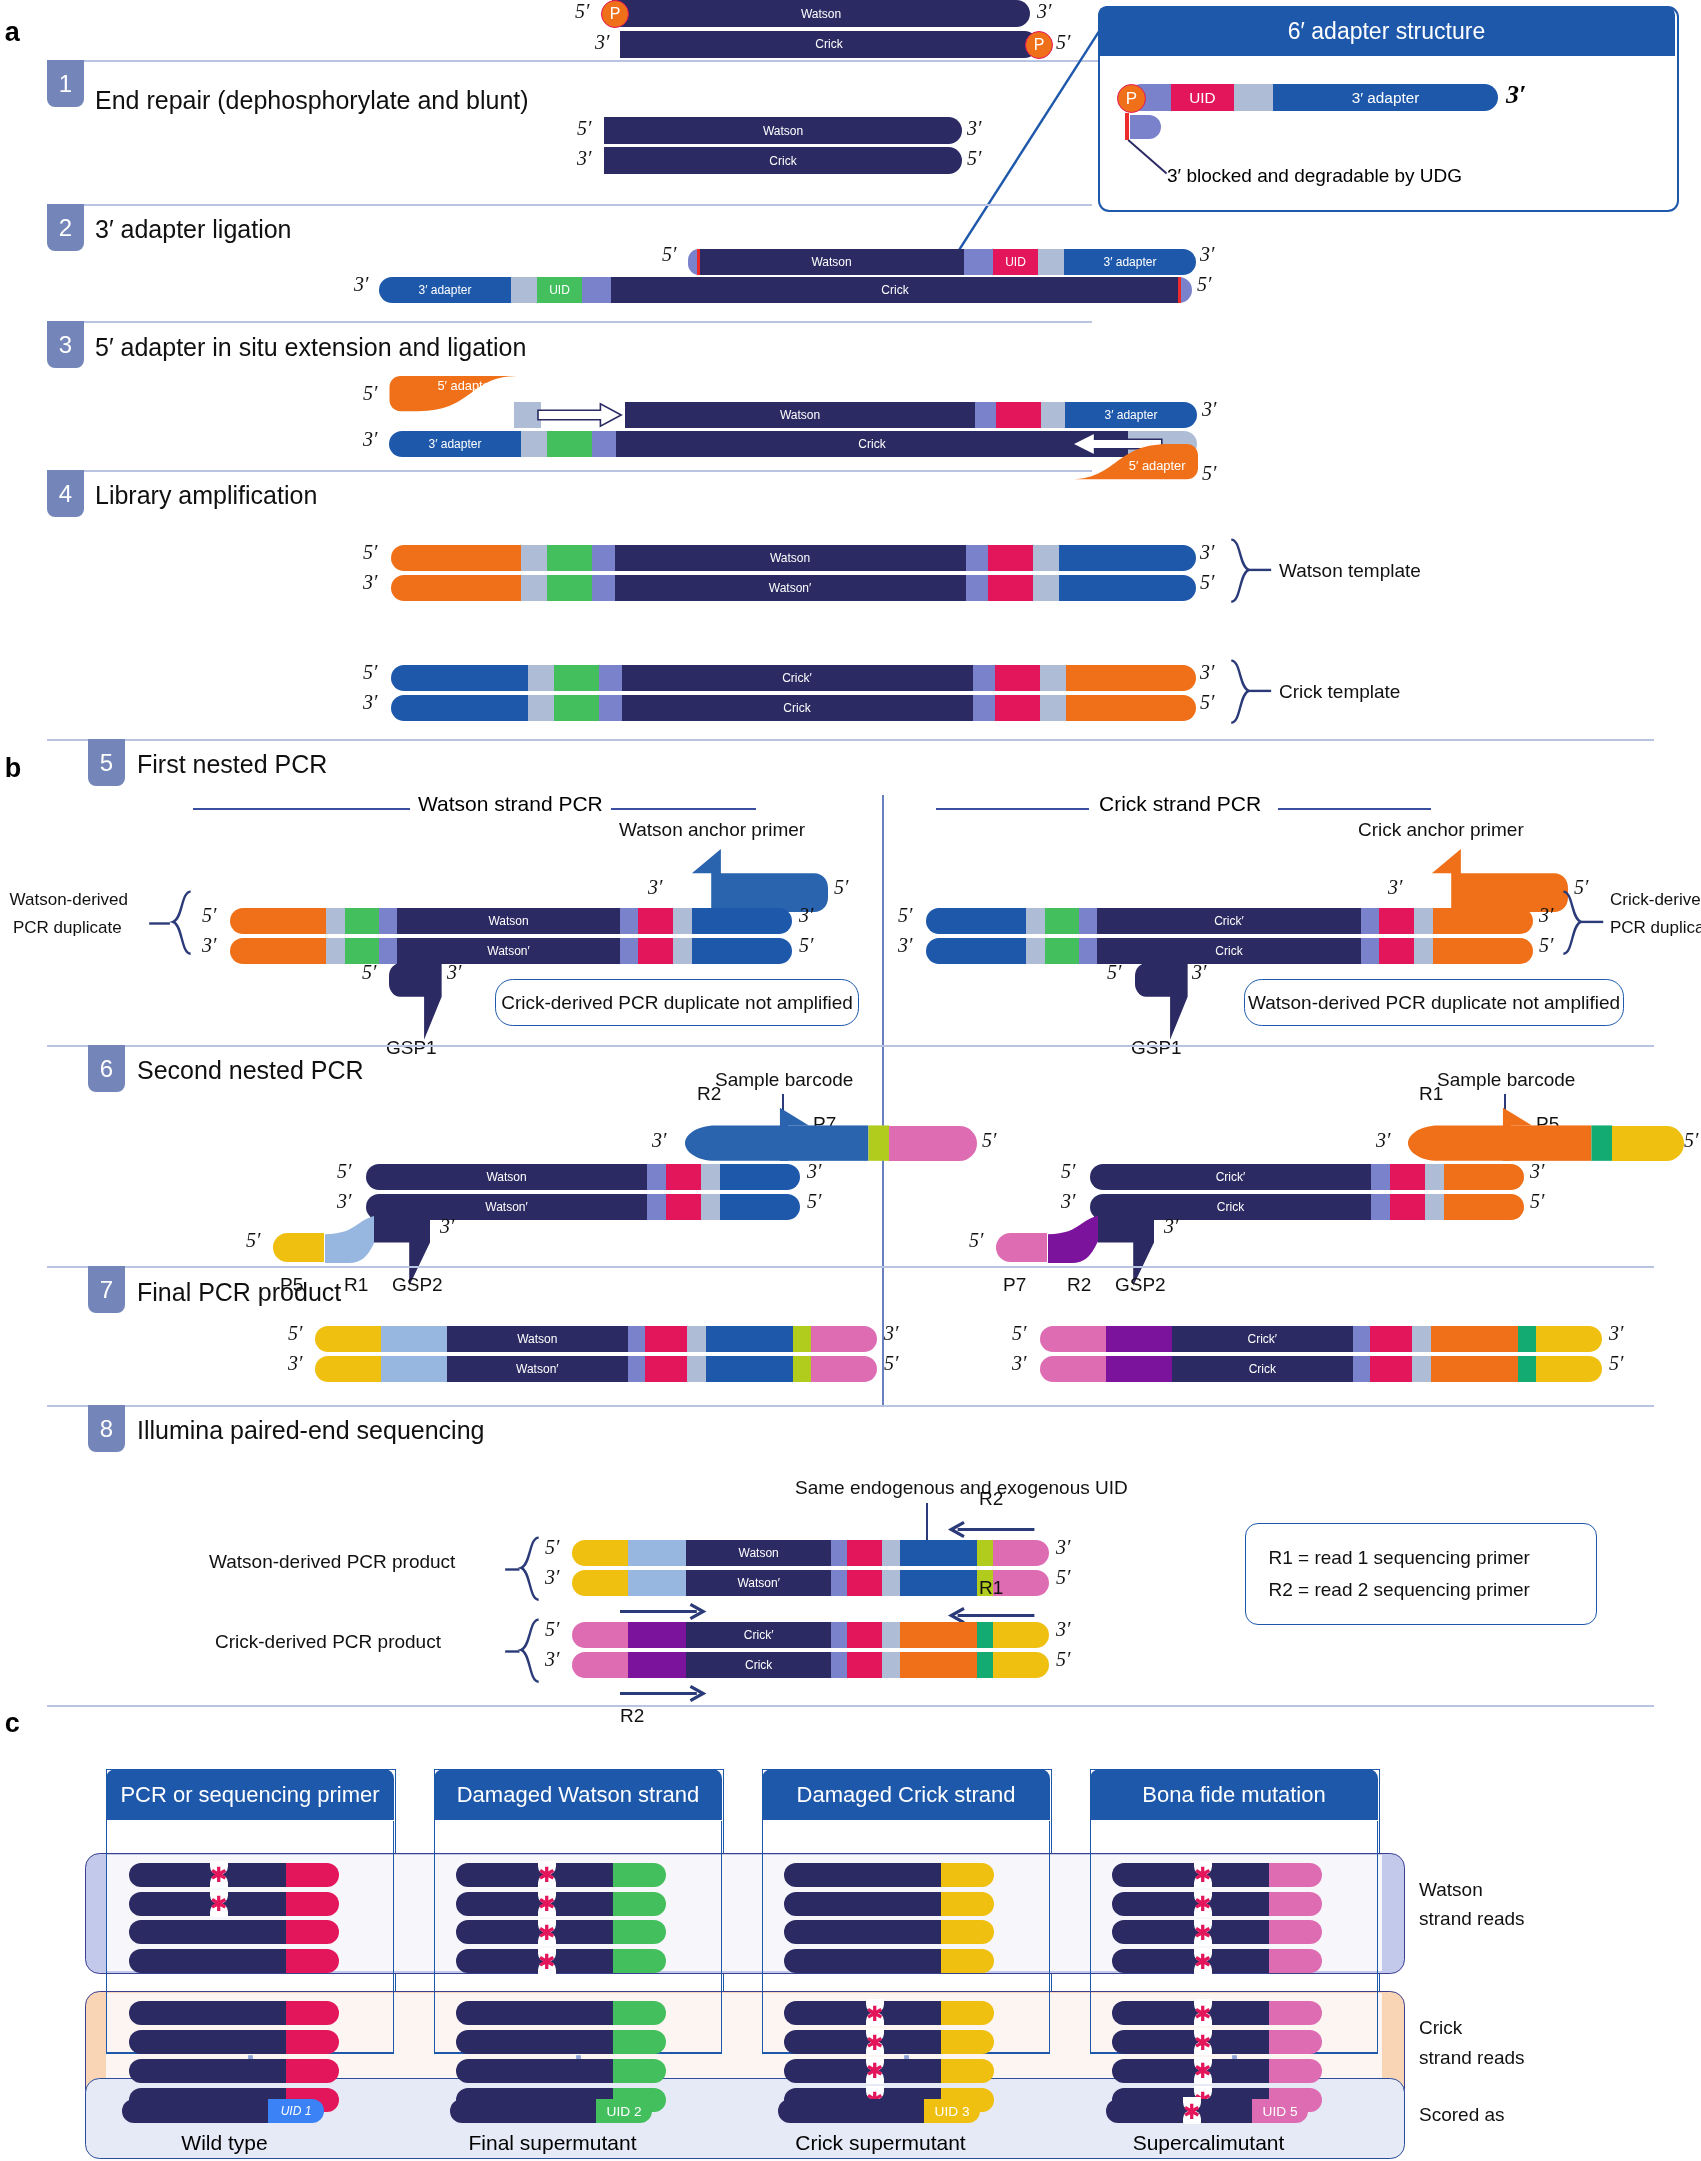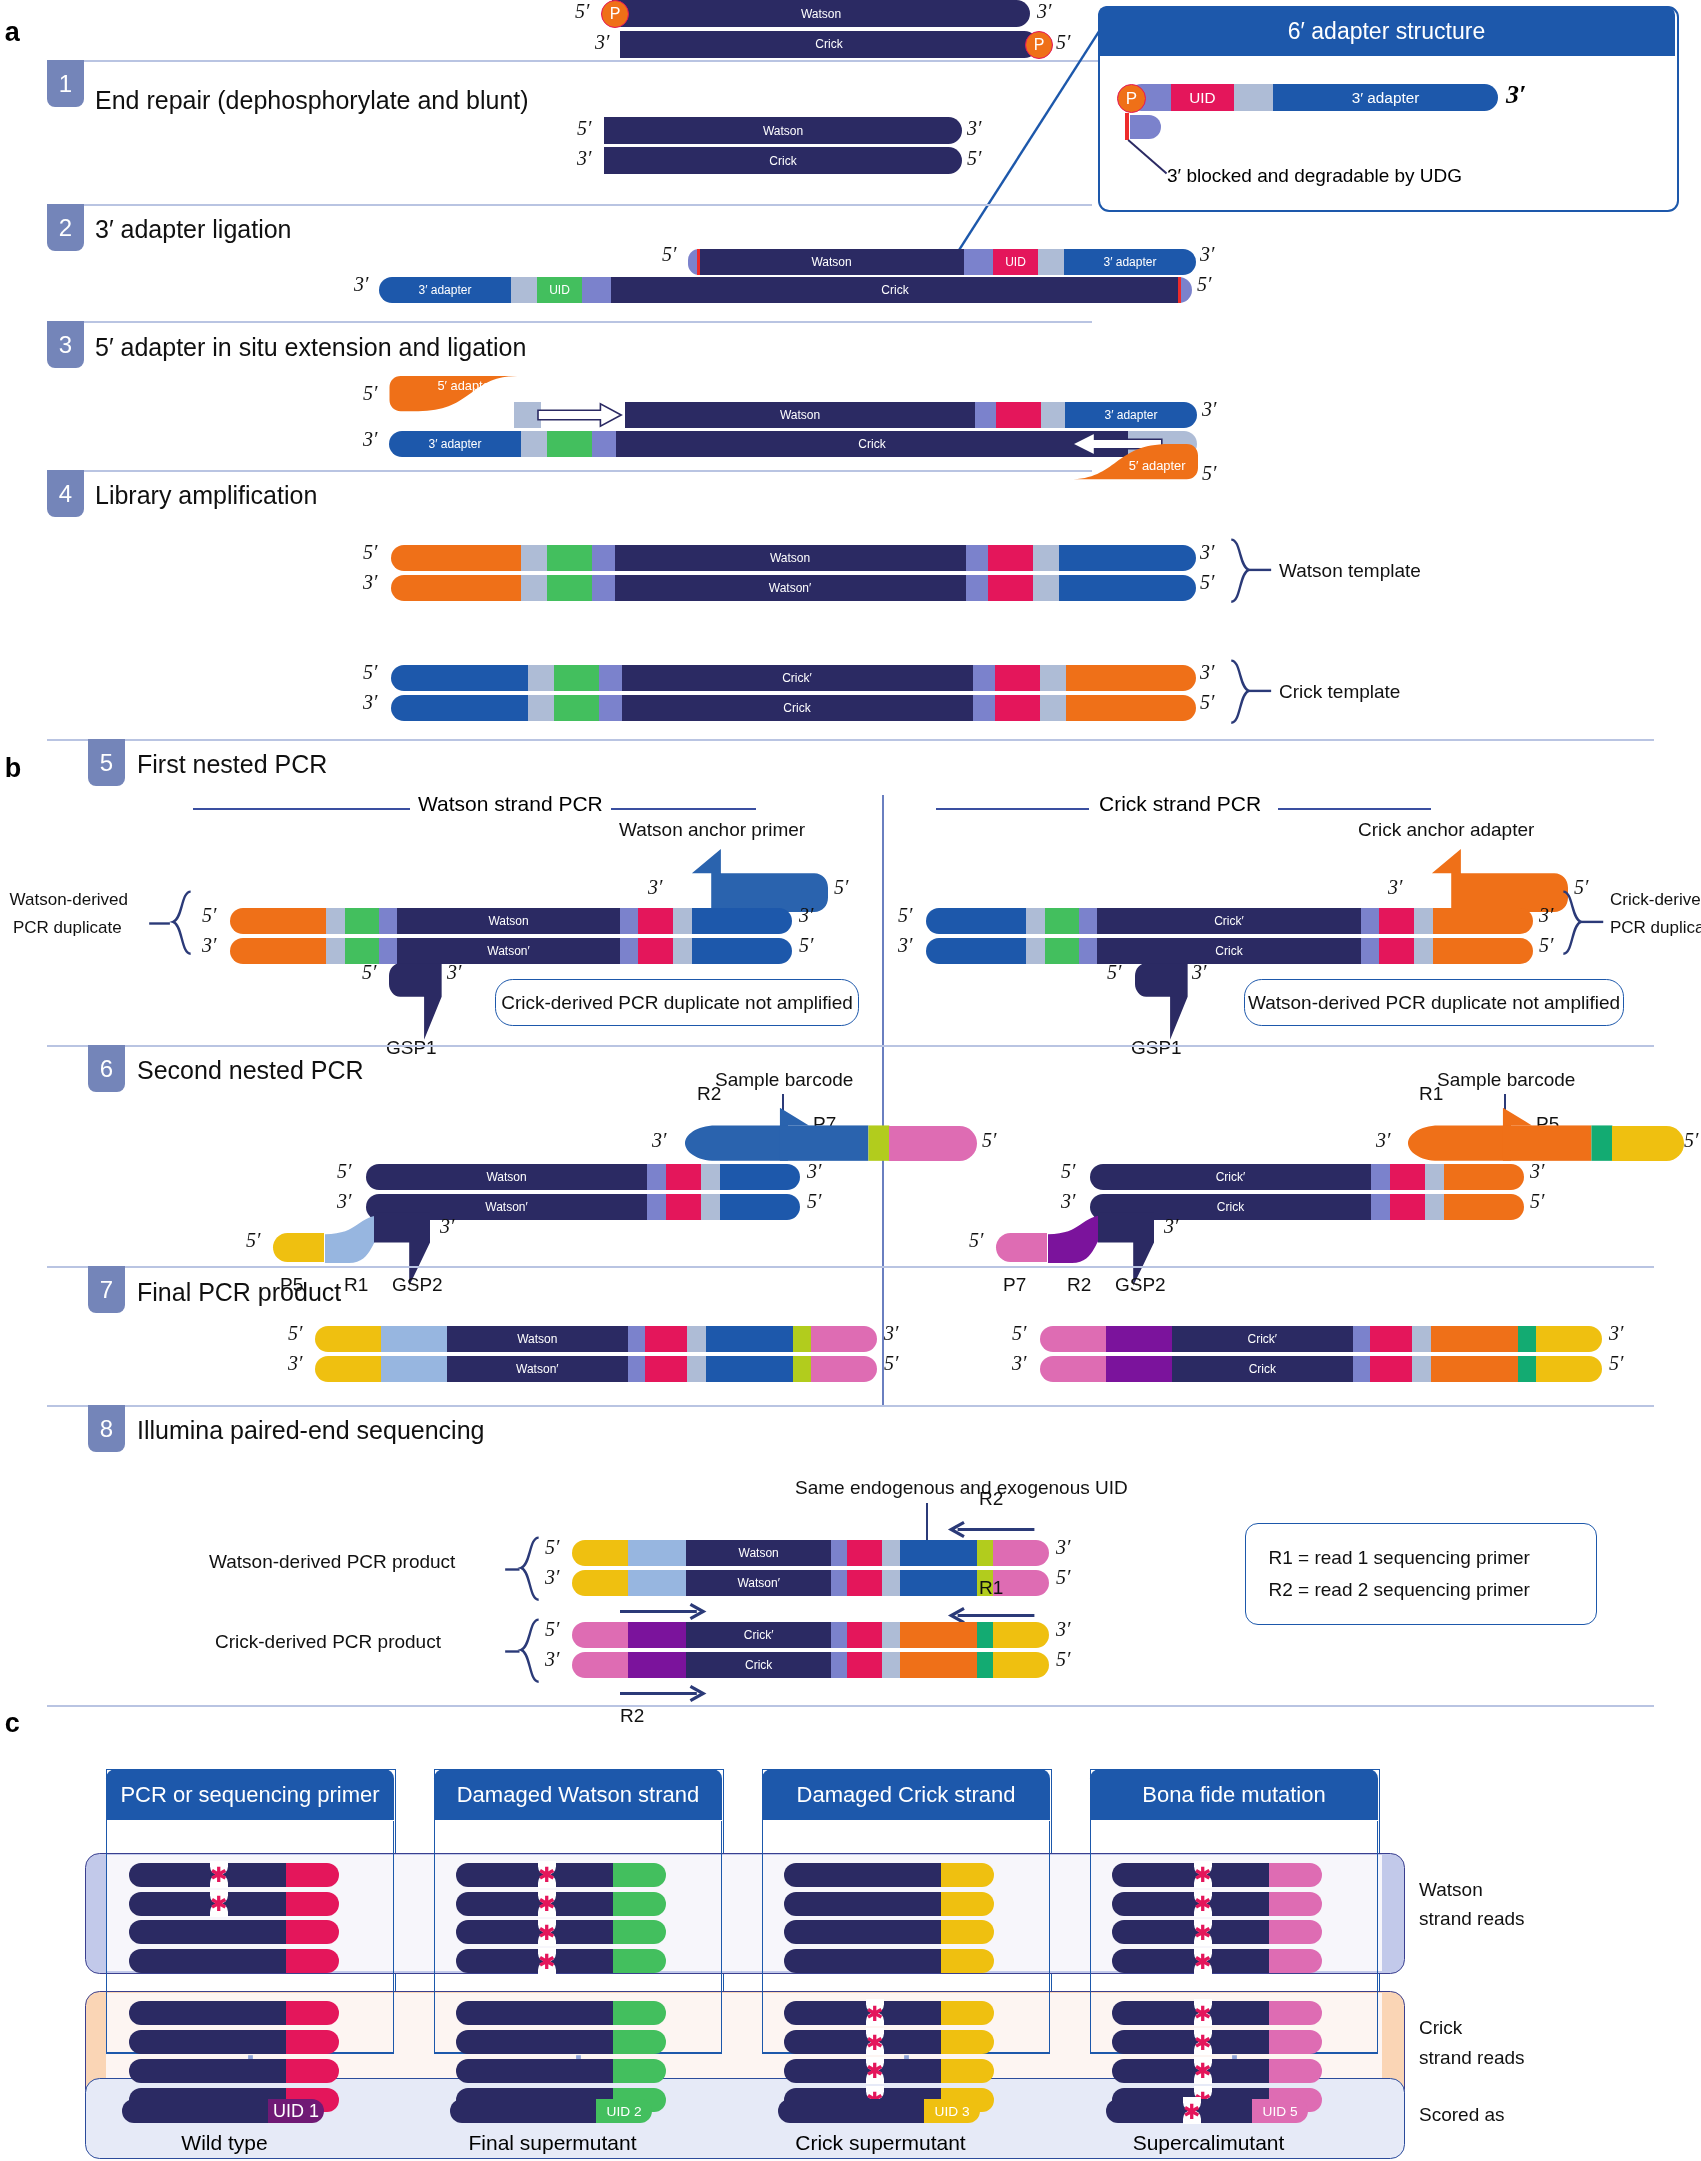--- a/index.html
+++ b/index.html
@@ -407,21 +407,21 @@
 <svg class="abs" style="left:389px;top:963px;width:67px;height:77px;" viewBox="0 0 84 96" width="67" height="77">
   <path d="M14,0 L66,0 L66,42 L44,96 L44,42 L14,42 C6,42 0,34 0,26 L0,16 C0,7 6,0 14,0 Z" fill="#2b2a63"></path>
 </svg>
 <div class="abs end-lbl" style="left:447px;top:961px;">3′</div>
 <div class="abs plain-lbl" style="left:386px;top:1037px;">GSP1</div>
 
 <div class="note-box" style="left:495px;top:979px;width:362px;height:45px;">
   <span>Crick-derived PCR duplicate not amplified</span>
 </div>
 
-<div class="abs plain-lbl" style="left:1358px;top:819px;">Crick anchor adapter</div>
+<div class="abs plain-lbl" style="left:1358px;top:819px;">Crick anchor primer</div>
 <svg class="abs" style="left:1419px;top:849px;width:149px;height:63px;" viewBox="0 0 185 78" width="149" height="63">
   <path d="M40,78 L40,30 L16,30 L52,0 L52,30 L168,30 C178,30 185,38 185,48 L185,60 C185,70 178,78 168,78 Z" fill="#ef7018"></path>
 </svg>
 <div class="abs end-lbl" style="left:1388px;top:876px;">3′</div>
 <div class="abs end-lbl" style="left:1574px;top:876px;">5′</div>
 
 <div class="abs end-lbl" style="left:898px;top:904px;">5′</div>
 <div class="bar" style="left:926px;top:908px;width:607px;height:26px;">
   <div class="seg c-blue" style="width:100px;"></div>
   <div class="seg c-ltblue" style="width:19px;"></div>
@@ -848,21 +848,21 @@
     <div class="read" style="left: 129px; top: 1949px; width: 211px; height: 24px;">
       <div class="seg c-dna" style="width: 157px;"></div>
       <div class="seg" style="width: 53px; background: rgb(228, 22, 91);"></div>
     </div>
     <div class="read" style="left: 129px; top: 2088px; width: 211px; height: 24px;">
       <div class="seg c-dna" style="width: 157px;"></div>
       <div class="seg" style="width: 53px; background: rgb(228, 22, 91);"></div>
     </div>
     <div class="read" style="left: 122px; top: 2099px; width: 202px; height: 24px;">
       <div class="seg c-dna" style="width: 146px;"></div>
-      <div class="seg" style="width: 56px; background: #701a75; font-size: 18px;">UID 1</div>
+      <div class="seg" style="width: 56px; background: #3b82f6; font-size: 12px; font-style: italic;">UID 1</div>
     </div>
     <div class="abs" style="left: 96px; top: 2131px; width: 257px; text-align: center; font-size: 21px;">Wild type</div>
     <div class="read" style="left: 456px; top: 1863px; width: 211px; height: 24px;">
       <div class="seg c-dna" style="width: 157px;"></div>
       <div class="seg" style="width: 53px; background: rgb(67, 191, 94);"></div>
     </div>
     <div class="starwrap" style="left: 538px; top: 1861px; height: 27px;"></div>
     <div class="star" style="left: 538px; top: 1863px; width: 17.7px; height: 24px;">✱</div>
     <div class="read" style="left: 456px; top: 2001px; width: 211px; height: 24px;">
       <div class="seg c-dna" style="width: 157px;"></div>

